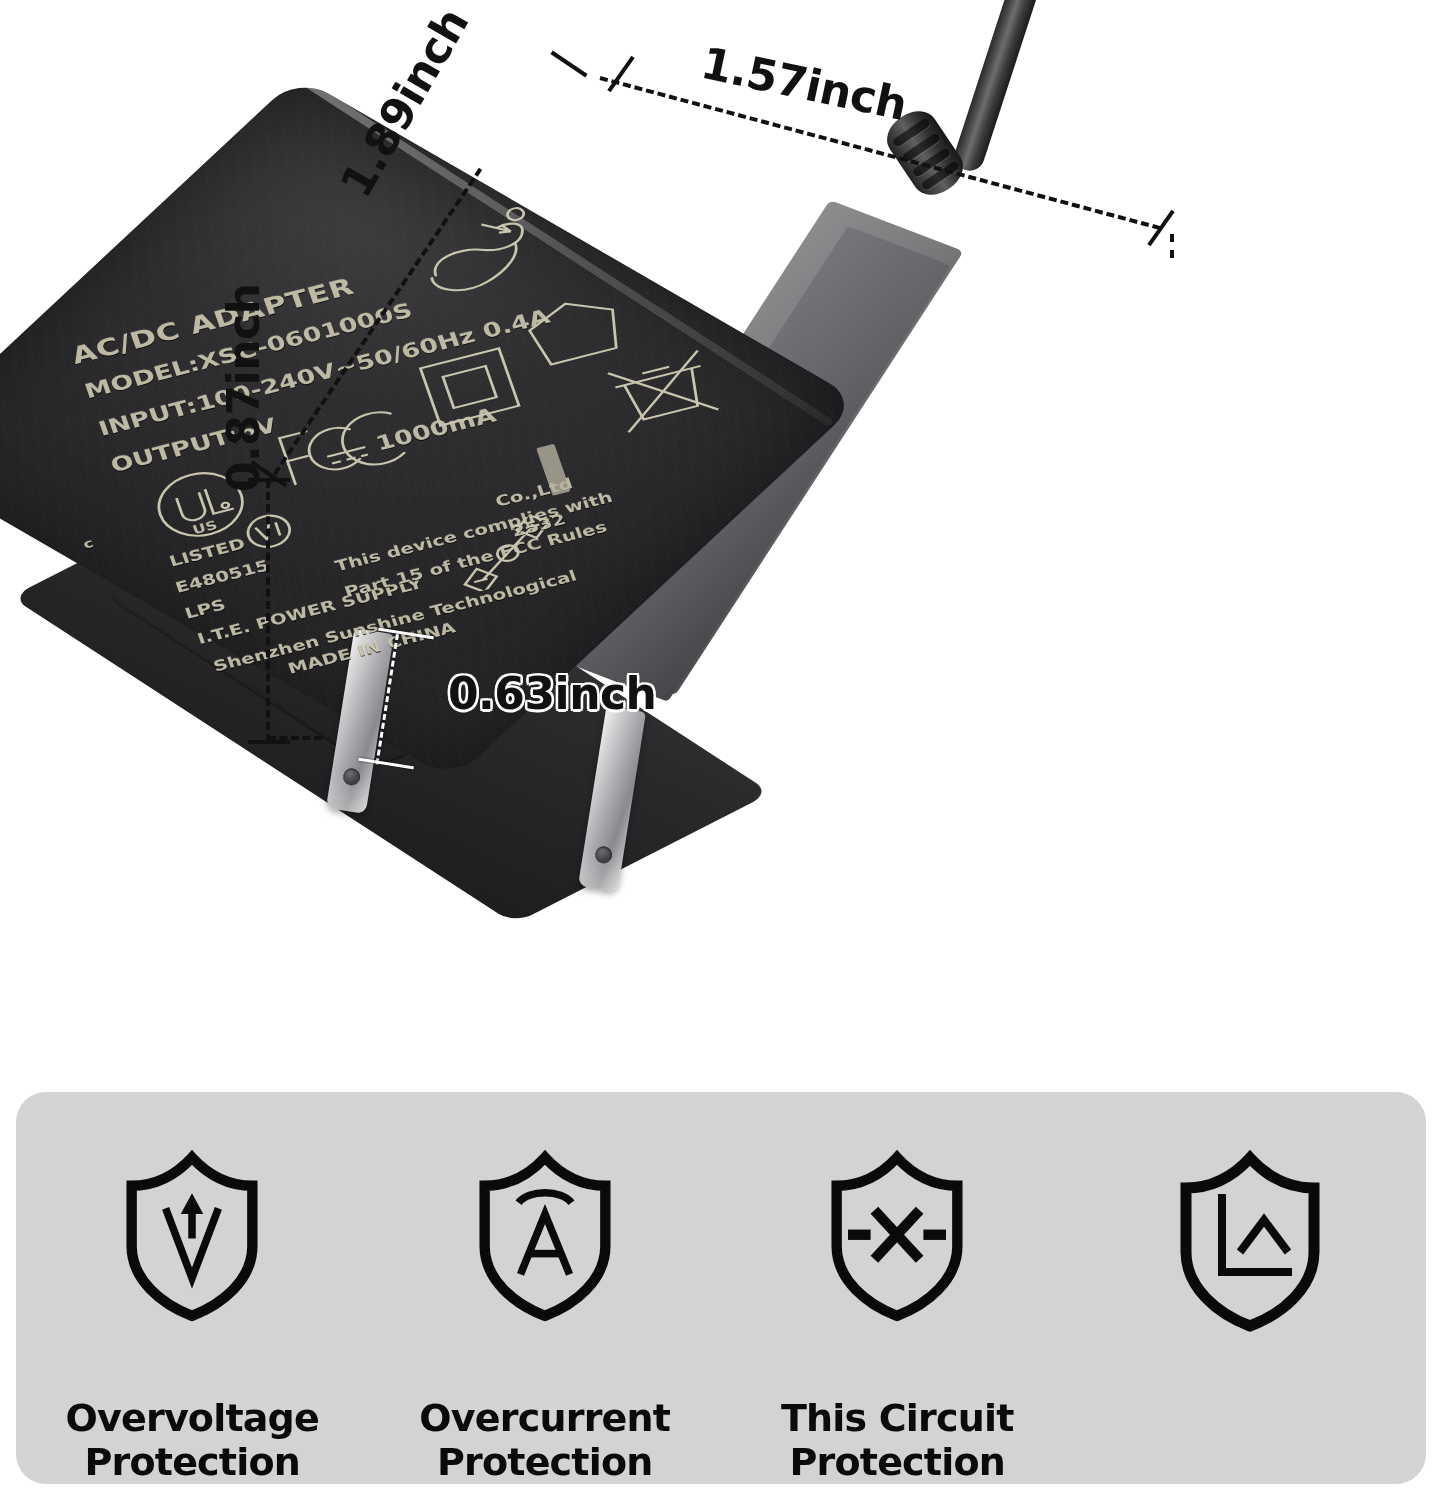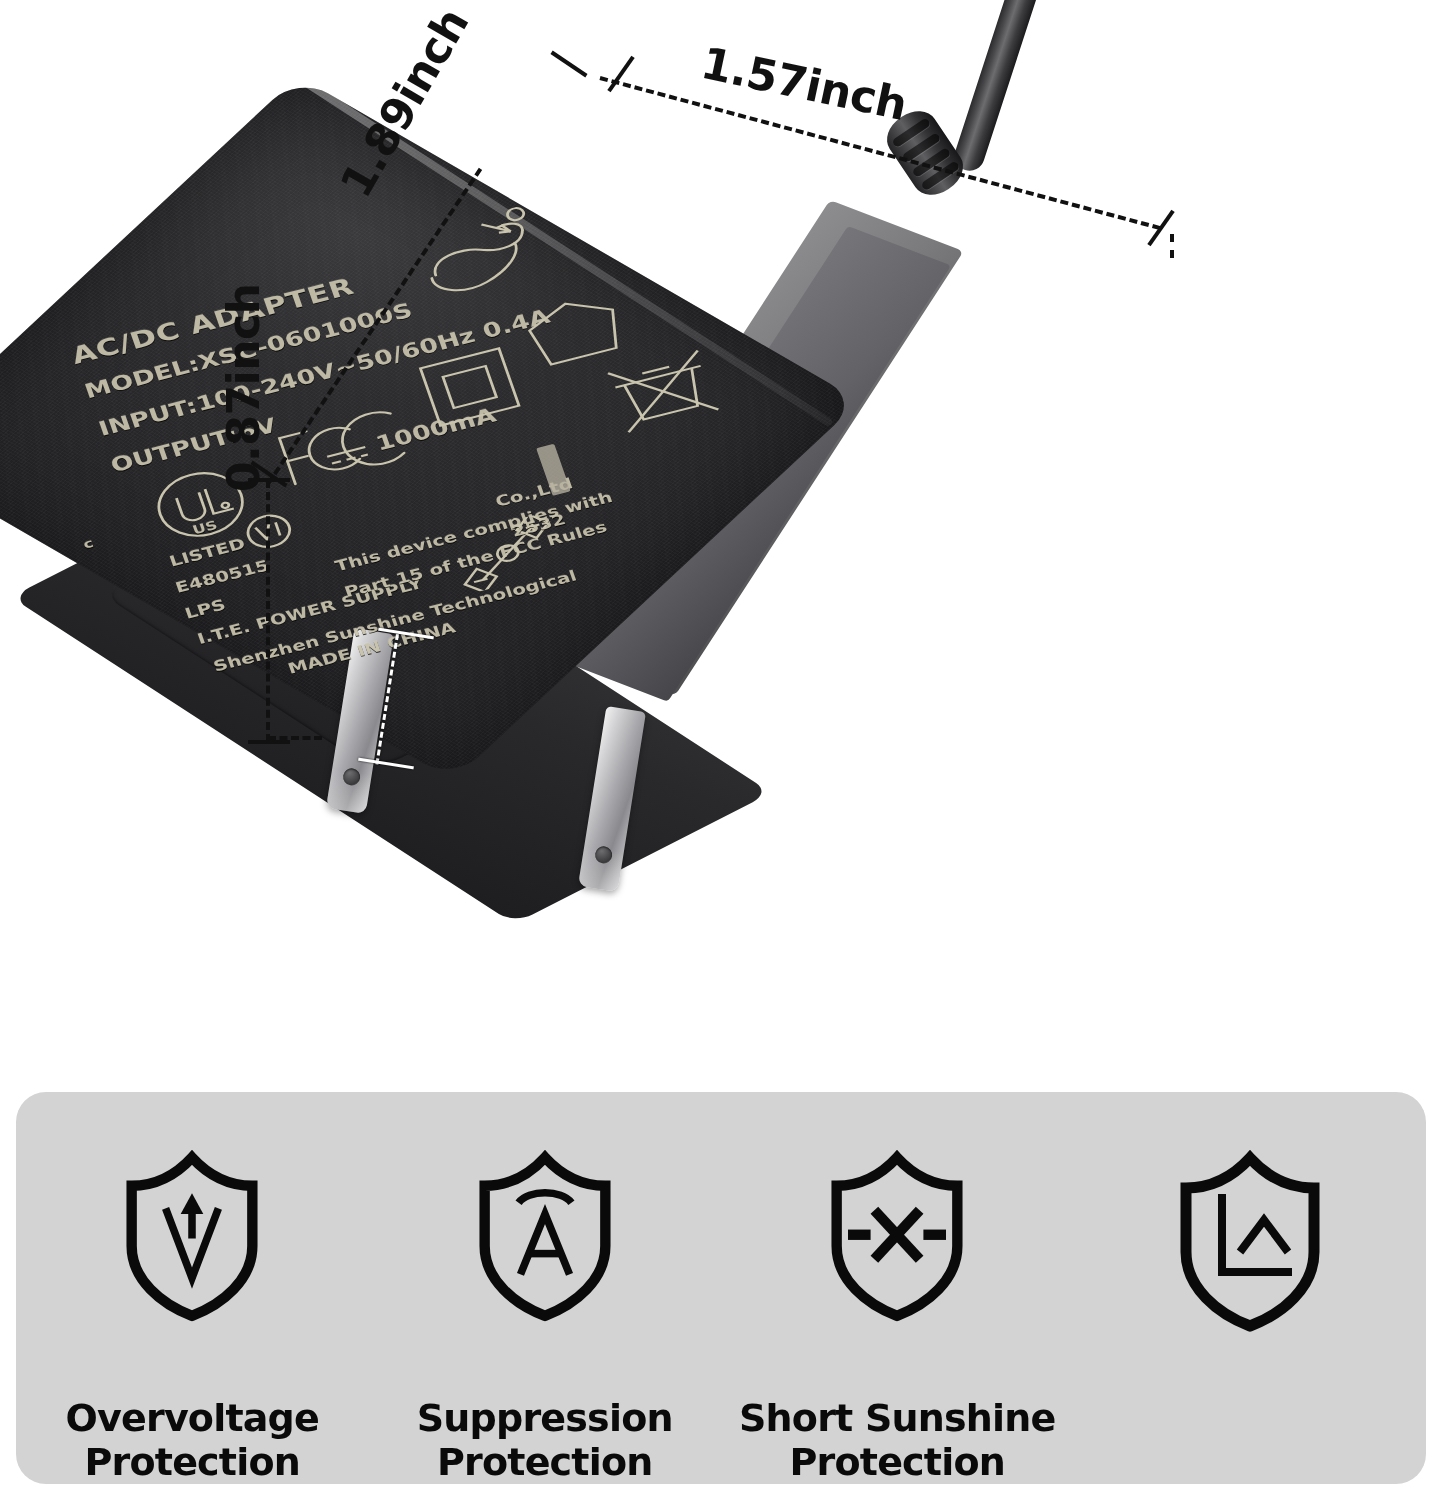--- a/index.html
+++ b/index.html
@@ -482,20 +482,21 @@
 
     <div class="dim-line" style="left:268px; top:736px; width:54px; transform:rotate(0deg);"></div>
 
     <div class="prong-measure"></div>
     <div class="prong-measure-cap pmc-top"></div>
     <div class="prong-measure-cap pmc-bot"></div>
 
     <div class="dim-label" id="lbl-157">1.57inch</div>
     <div class="dim-label" id="lbl-189">1.89inch</div>
     <div class="dim-label" id="lbl-087">0.87inch</div>
+    <div class="dim-label outlined" id="lbl-063">0.63inch</div>
   </div>
 
   <div id="features">
 
     <div class="feature">
       <svg class="feature-icon" viewBox="0 0 160 186">
         <path d="M80 10 C58 34, 36 40, 16 40 L16 104 C16 140, 48 166, 80 178
                  C112 166, 144 140, 144 104 L144 40 C124 40, 102 34, 80 10 Z"></path>
         <path class="thin" d="M52 64 L80 138 L108 64"></path>
         <line class="thin" x1="80" y1="56" x2="80" y2="96"></line>
@@ -509,36 +510,36 @@
 
     <div class="feature">
       <svg class="feature-icon" viewBox="0 0 160 186">
         <path d="M80 10 C58 34, 36 40, 16 40 L16 104 C16 140, 48 166, 80 178
                  C112 166, 144 140, 144 104 L144 40 C124 40, 102 34, 80 10 Z"></path>
         <path class="thin" d="M54 134 L80 70 L106 134"></path>
         <line class="thin" x1="64" y1="112" x2="96" y2="112"></line>
         <path class="thin" d="M52 58 C62 44, 98 44, 108 58" stroke-width="14"></path>
       </svg>
       <div class="feature-label">
-        <div>Suppression</div>
+        <div>Overcurrent</div>
         <div>Protection</div>
       </div>
     </div>
 
     <div class="feature">
       <svg class="feature-icon" viewBox="0 0 160 186">
         <path d="M80 10 C58 34, 36 40, 16 40 L16 104 C16 140, 48 166, 80 178
                  C112 166, 144 140, 144 104 L144 40 C124 40, 102 34, 80 10 Z"></path>
         <line x1="56" y1="66" x2="104" y2="118" stroke-width="14"></line>
         <line x1="104" y1="66" x2="56" y2="118" stroke-width="14"></line>
         <line x1="28" y1="92" x2="52" y2="92" stroke-width="14"></line>
         <line x1="108" y1="92" x2="132" y2="92" stroke-width="14"></line>
       </svg>
       <div class="feature-label">
-        <div>Short Sunshine</div>
+        <div>This Circuit</div>
         <div>Protection</div>
       </div>
     </div>
 
     <div class="feature">
       <svg class="feature-icon" viewBox="0 0 160 186">
         <path d="M80 10 C58 34, 36 40, 16 40 L16 104 C16 140, 48 166, 80 178
                  C112 166, 144 140, 144 104 L144 40 C124 40, 102 34, 80 10 Z"></path>
         <polyline class="thin" points="52,46 52,124 122,124" stroke-width="11"></polyline>
         <polyline class="thin" points="70,104 94,72 118,104" stroke-width="11"></polyline>

